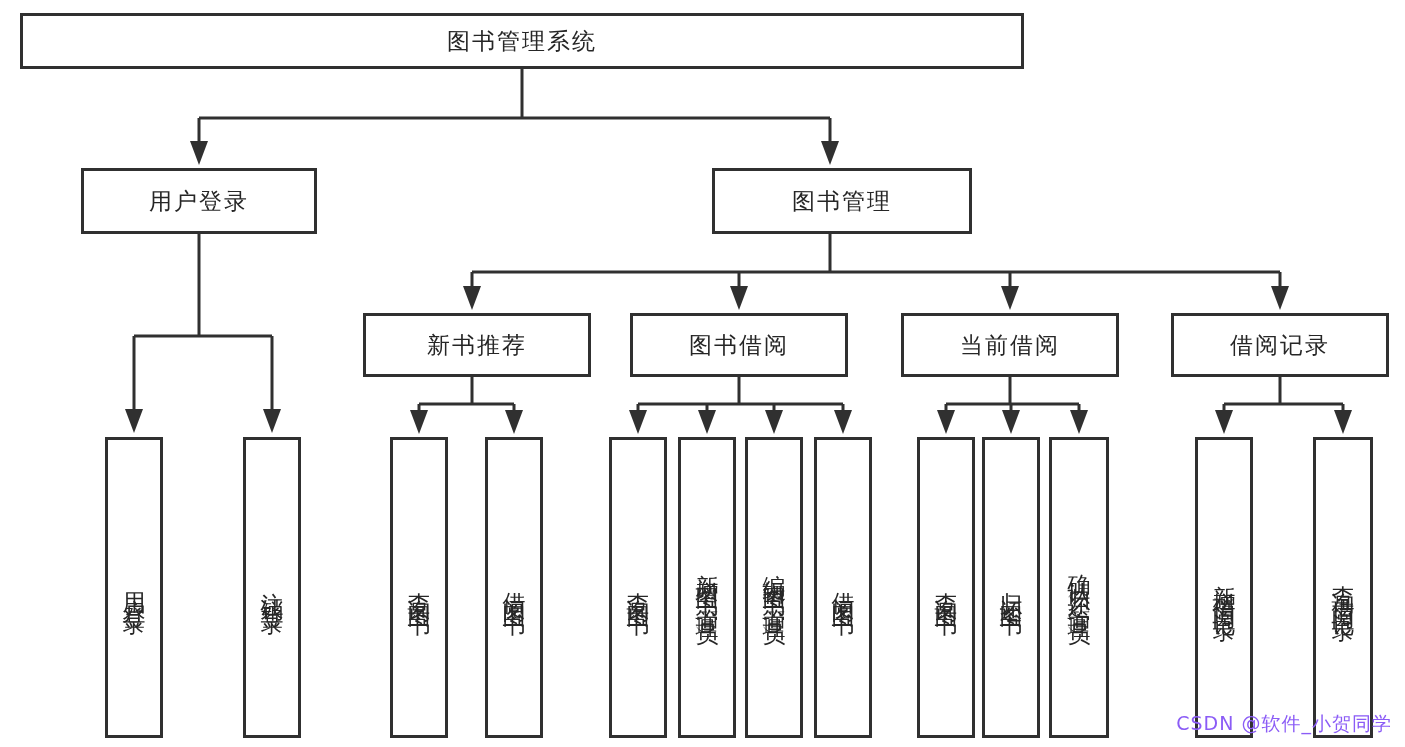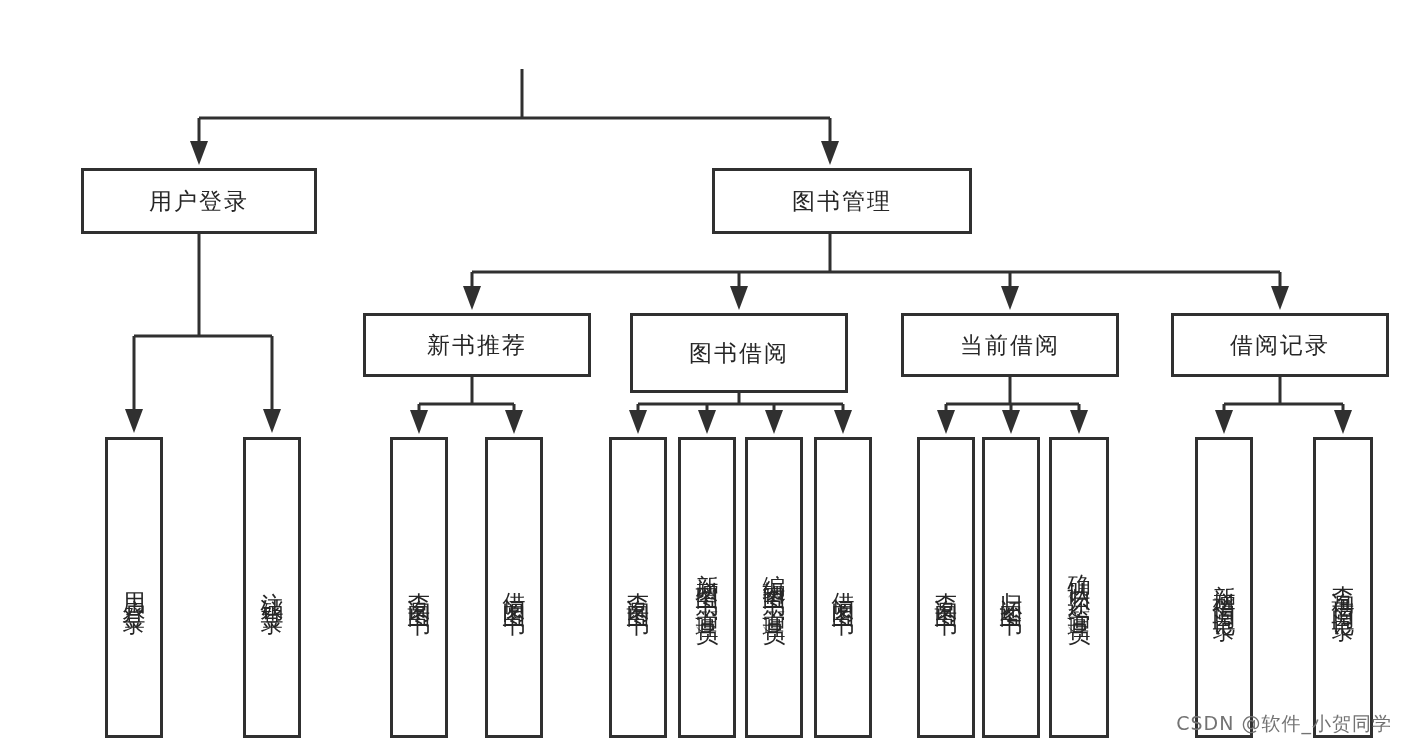--- a/index.html
+++ b/index.html
@@ -42,21 +42,21 @@
     line-height: 1;
     white-space: normal;
     font-size: 23px;
   }
   .watermark {
     position: absolute;
     right: 13px;
     top: 711px;
     font-size: 19px;
     letter-spacing: 1px;
-    color: #737373;
+    color: #8b5cf6;
     z-index: 2;
     white-space: nowrap;
   }
 </style>
 </head>
 <body>
 
 <div class="stage">
 
   <svg class="connectors" viewBox="0 0 1405 747" xmlns="http://www.w3.org/2000/svg">
@@ -116,26 +116,27 @@
 
     <g stroke="#303030" stroke-width="3" fill="none">
       <path d="M1280,377 V404 M1224,404 H1343 M1224,404 V411 M1343,404 V411"></path>
     </g>
     <g fill="#303030" stroke="none">
       <polygon points="1215,410 1233,410 1224,434"></polygon>
       <polygon points="1334,410 1352,410 1343,434"></polygon>
     </g>
   </svg>
 
+  <div class="box" style="left:20px; top:13px; width:1004px; height:56px;">图书管理系统</div>
 
   <div class="box" style="left:81px; top:168px; width:236px; height:66px;">用户登录</div>
   <div class="box" style="left:712px; top:168px; width:260px; height:66px;">图书管理</div>
 
   <div class="box" style="left:363px; top:313px; width:228px; height:64px;">新书推荐</div>
-  <div class="box" style="left:630px; top:313px; width:218px; height:80px;">图书借阅</div>
+  <div class="box" style="left:630px; top:313px; width:218px; height:64px;">图书借阅</div>
   <div class="box" style="left:901px; top:313px; width:218px; height:64px;">当前借阅</div>
   <div class="box" style="left:1171px; top:313px; width:218px; height:64px;">借阅记录</div>
 
   <div class="box leaf" style="left:105px; top:437px; width:58px; height:301px;">用户登录</div>
   <div class="box leaf" style="left:243px; top:437px; width:58px; height:301px;">注销登录</div>
 
   <div class="box leaf" style="left:390px; top:437px; width:58px; height:301px;">查询图书</div>
   <div class="box leaf" style="left:485px; top:437px; width:58px; height:301px;">借阅图书</div>
 
   <div class="box leaf" style="left:609px; top:437px; width:58px; height:301px;">查询图书</div>

